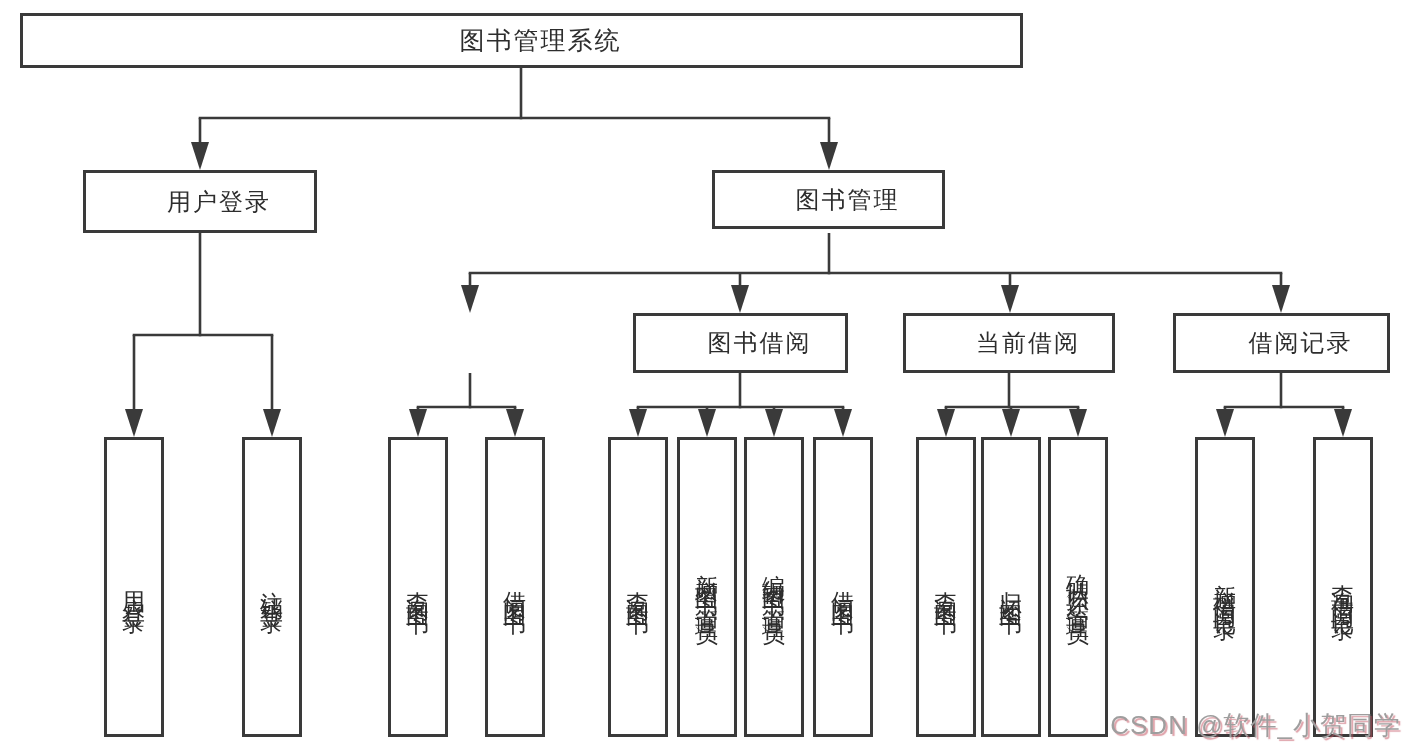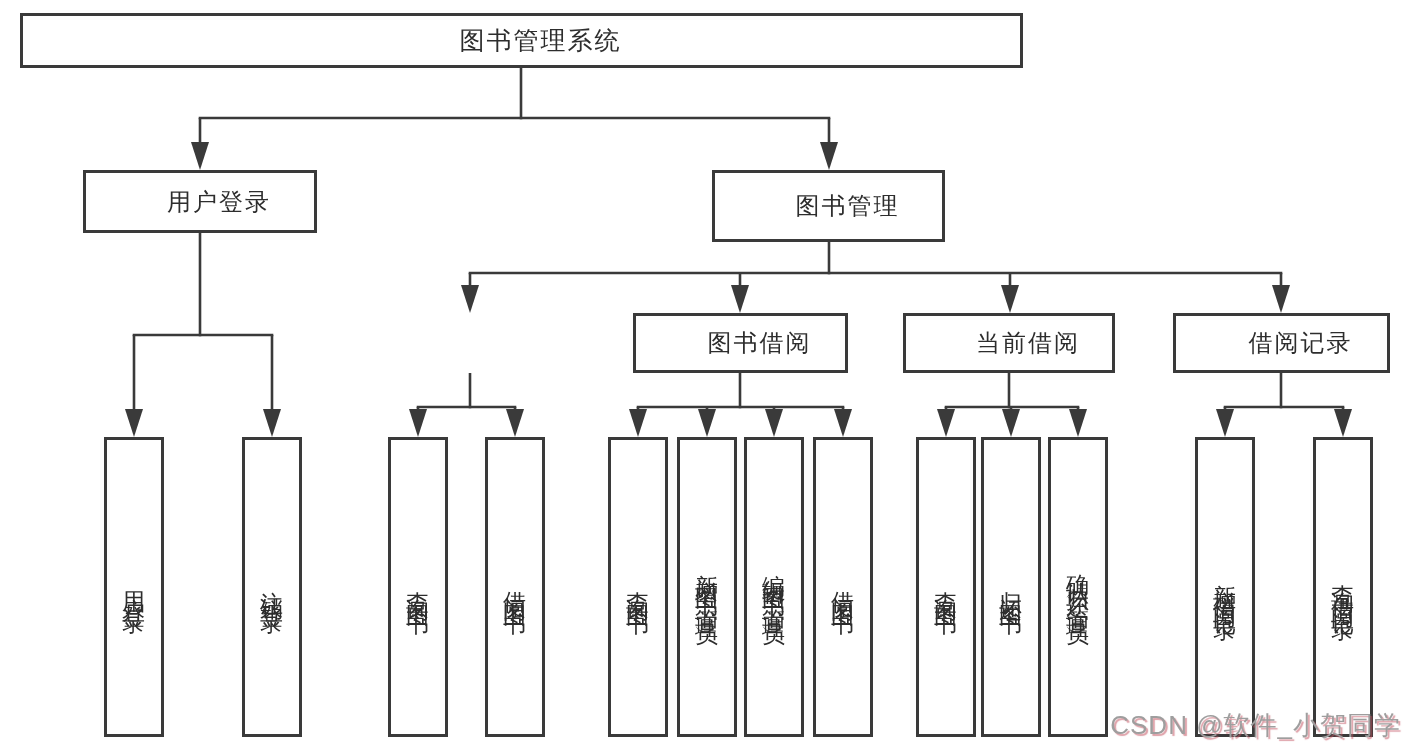--- a/index.html
+++ b/index.html
@@ -121,21 +121,21 @@
       <line x1="1225" y1="407" x2="1225" y2="411"></line>
       <line x1="1343" y1="407" x2="1343" y2="411"></line>
       <polygon points="1216,409 1234,409 1225,437" stroke="none"></polygon>
       <polygon points="1334,409 1352,409 1343,437" stroke="none"></polygon>
     </g>
   </svg>
 
   <div class="node hnode root-node" style="left:20px; top:13px; width:1003px; height:55px;">图书管理系统</div>
 
   <div class="node hnode" style="left:83px; top:170px; width:234px; height:63px;">用户登录</div>
-  <div class="node hnode" style="left:712px; top:170px; width:233px; height:72px;">图书管理</div>
+  <div class="node hnode" style="left:712px; top:170px; width:233px; height:59px;">图书管理</div>
 
   <div class="node hnode" style="left:633px; top:313px; width:215px; height:60px;">图书借阅</div>
   <div class="node hnode" style="left:903px; top:313px; width:212px; height:60px;">当前借阅</div>
   <div class="node hnode" style="left:1173px; top:313px; width:217px; height:60px;">借阅记录</div>
 
   <div class="node vnode" style="left:104px; top:437px; width:60px; height:300px;">用户登录</div>
   <div class="node vnode" style="left:242px; top:437px; width:60px; height:300px;">注销登录</div>
 
   <div class="node vnode" style="left:388px; top:437px; width:60px; height:300px;">查询图书</div>
   <div class="node vnode" style="left:485px; top:437px; width:60px; height:300px;">借阅图书</div>

